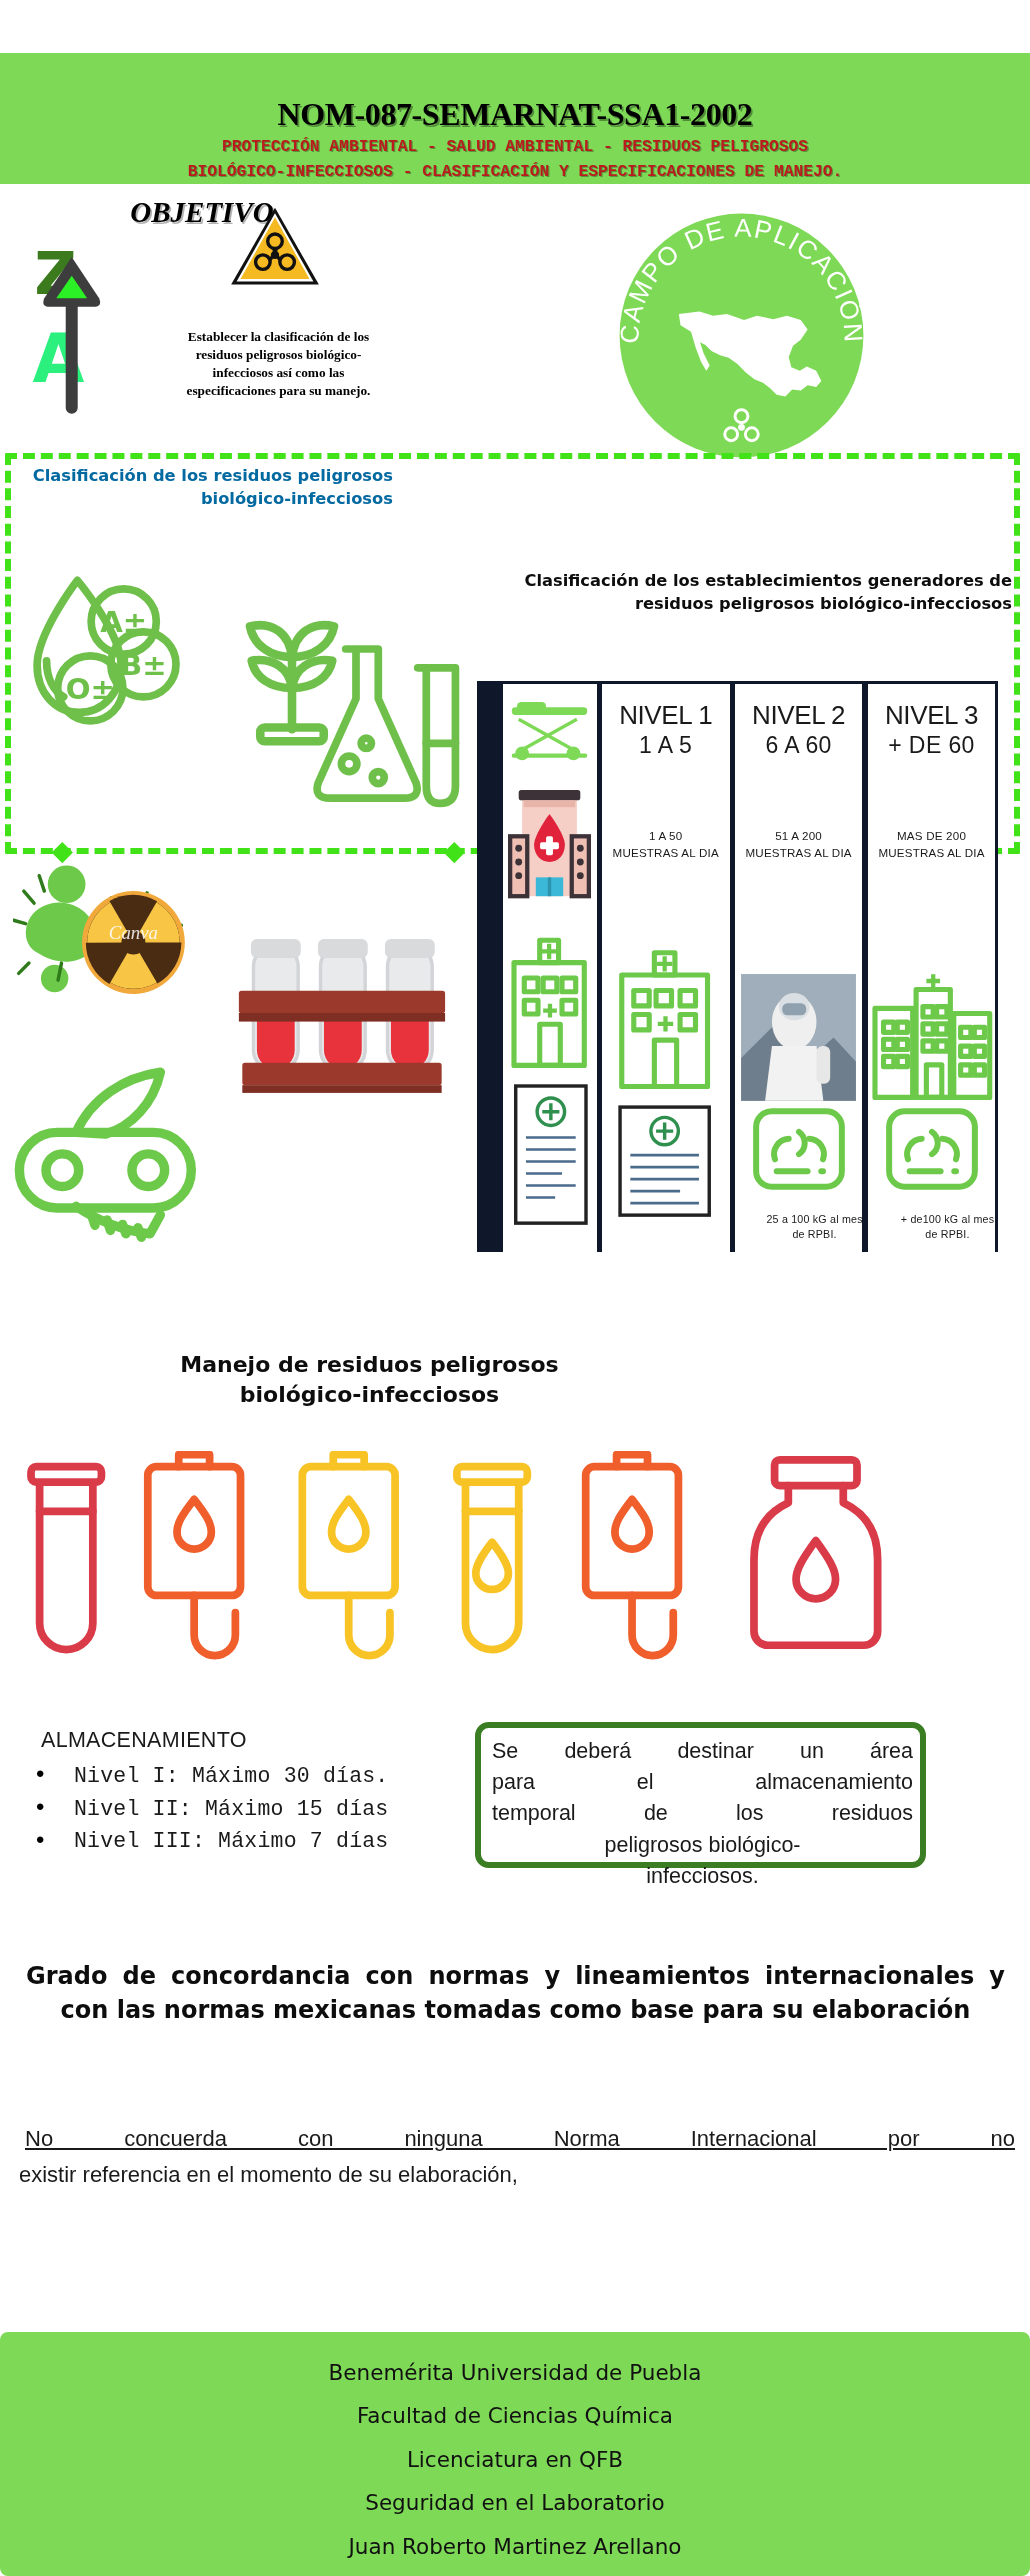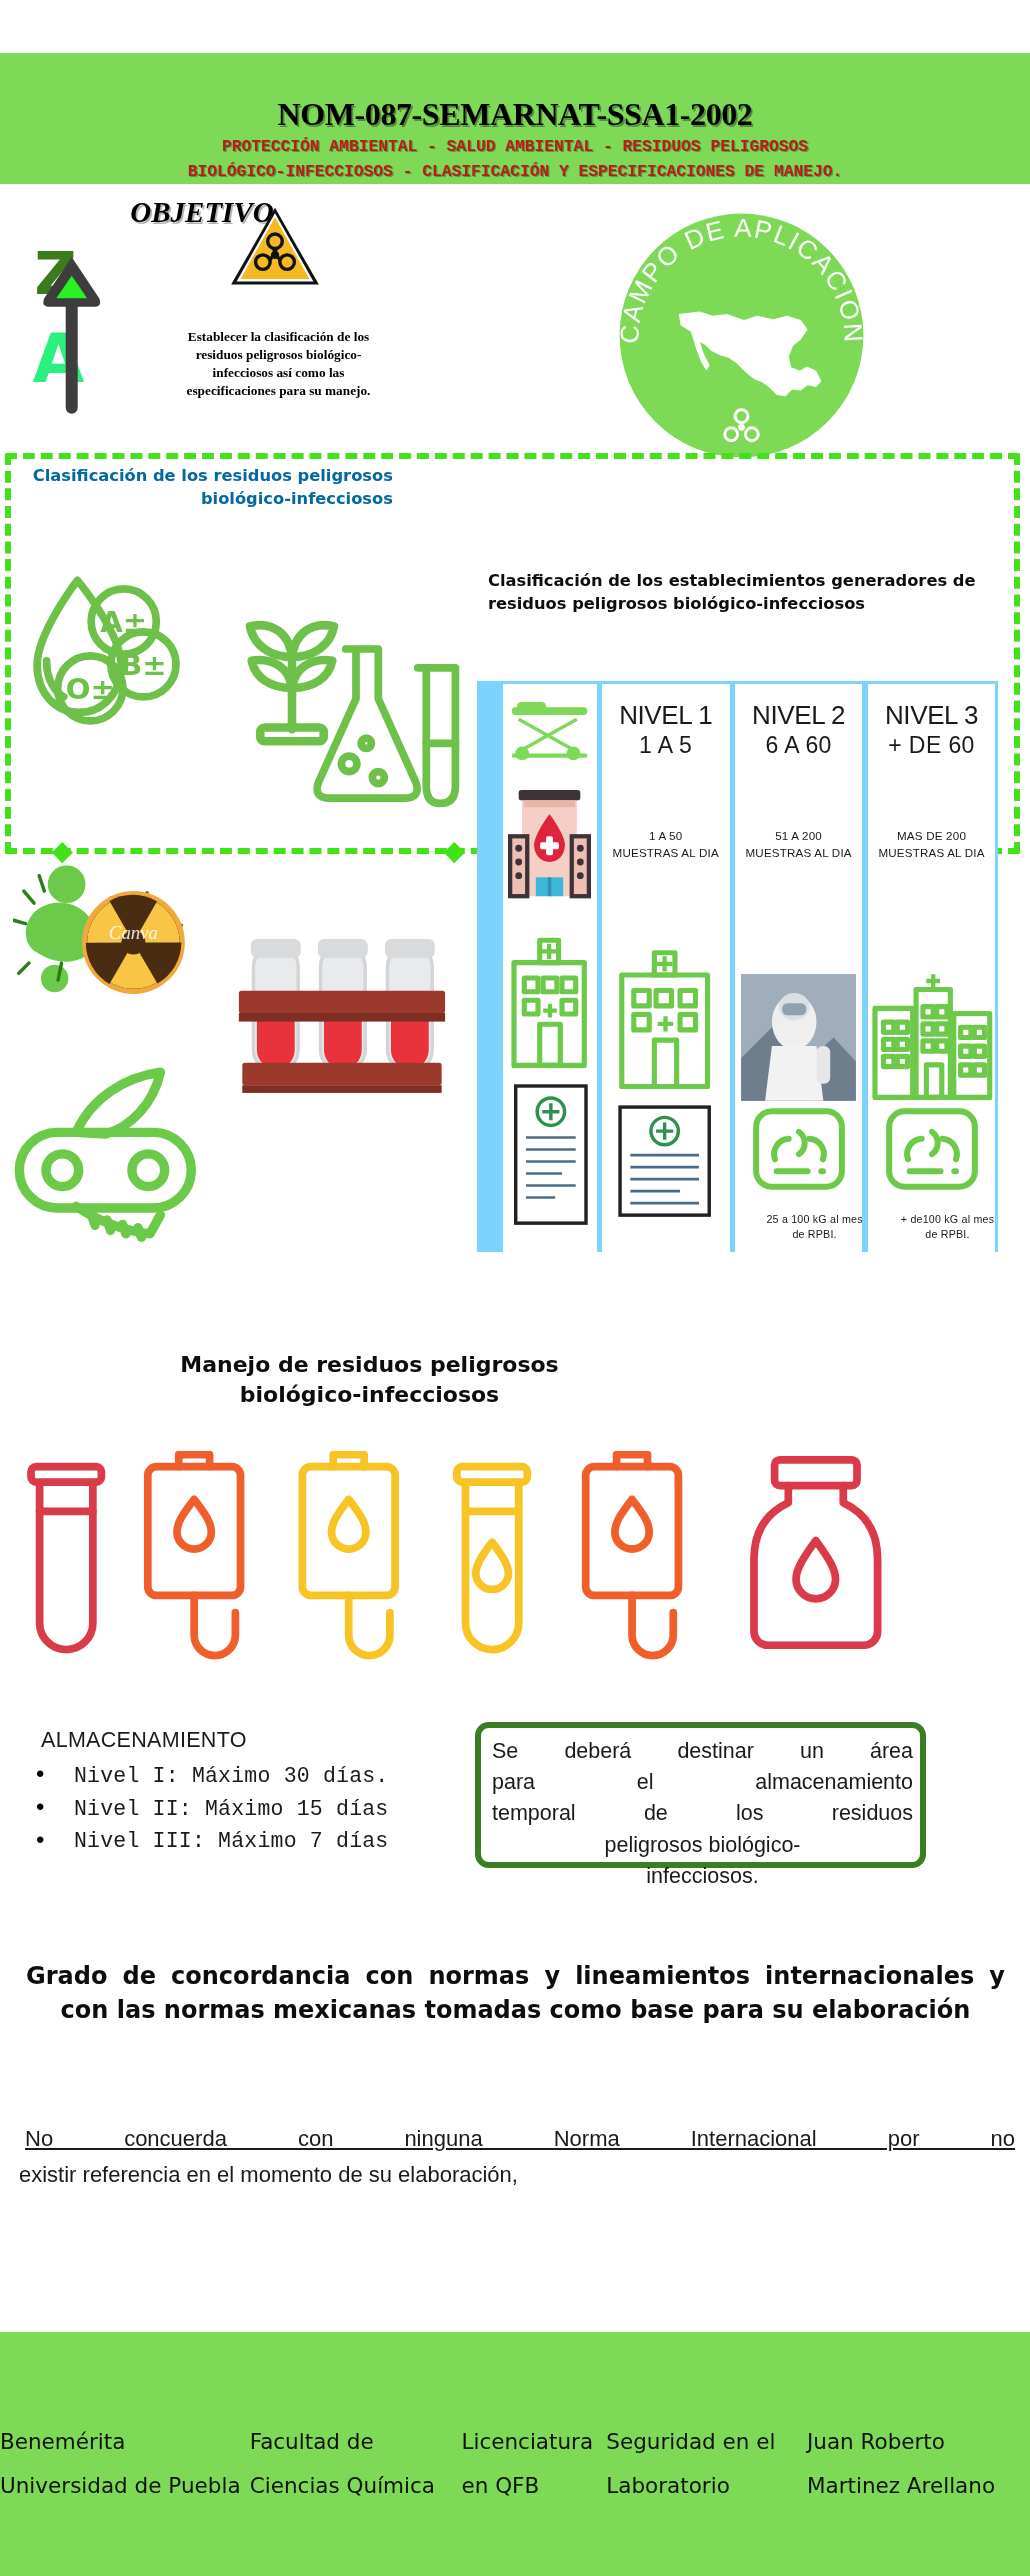--- a/index.html
+++ b/index.html
@@ -109,32 +109,32 @@
     width: 386px;
     text-align: right;
     font-family: "DejaVu Sans", sans-serif;
     font-weight: bold; font-size: 16.3px;
     line-height: 1.42; color: #0369a1;
   }
   .cls-right-title {
     position: absolute;
     left: 488px; top: 569px;
     width: 524px;
-    text-align: left;
+    text-align: right;
     font-family: "DejaVu Sans", sans-serif;
     font-weight: bold; font-size: 16.3px;
     line-height: 1.42; color: #0d0d0d;
   }
 
   
   .gen-table {
     position: absolute;
     left: 477px; top: 681px;
     width: 521px; height: 571px;
-    background: #7dd3fc;
+    background: #0f172a;
     padding-left: 23px;
   }
   .gt-row { display: flex; width: 100%; }
   .gt-cell {
     background: #ffffff;
     margin: 2.6px;
     display: flex; flex-direction: column;
     align-items: center; justify-content: center;
     text-align: center;
     font-family: "Liberation Sans", sans-serif;
@@ -231,23 +231,24 @@
   }
   .grado-body .u-line { text-decoration: underline; text-align: justify; text-align-last: justify; display: block; margin-left: 6px; }
   .grado-body .n-line { display: block; }
 
   
   .footer-band {
     position: absolute;
     left: 0; top: 2332px;
     width: 1030px; height: 244px;
     background: #7ed957;
-    display: flex; 
+    display: flex; flex-direction: column;
     align-items: center; justify-content: flex-start;
     padding-top: 19px;
+    border-radius: 8px;
   }
   .footer-line {
     font-family: "DejaVu Sans", sans-serif;
     font-size: 21.5px; color: #111;
     line-height: 2.02;
   }
 
   
   .art { position: absolute; }
   .blood-drop { left: 26px; top: 568px; }

